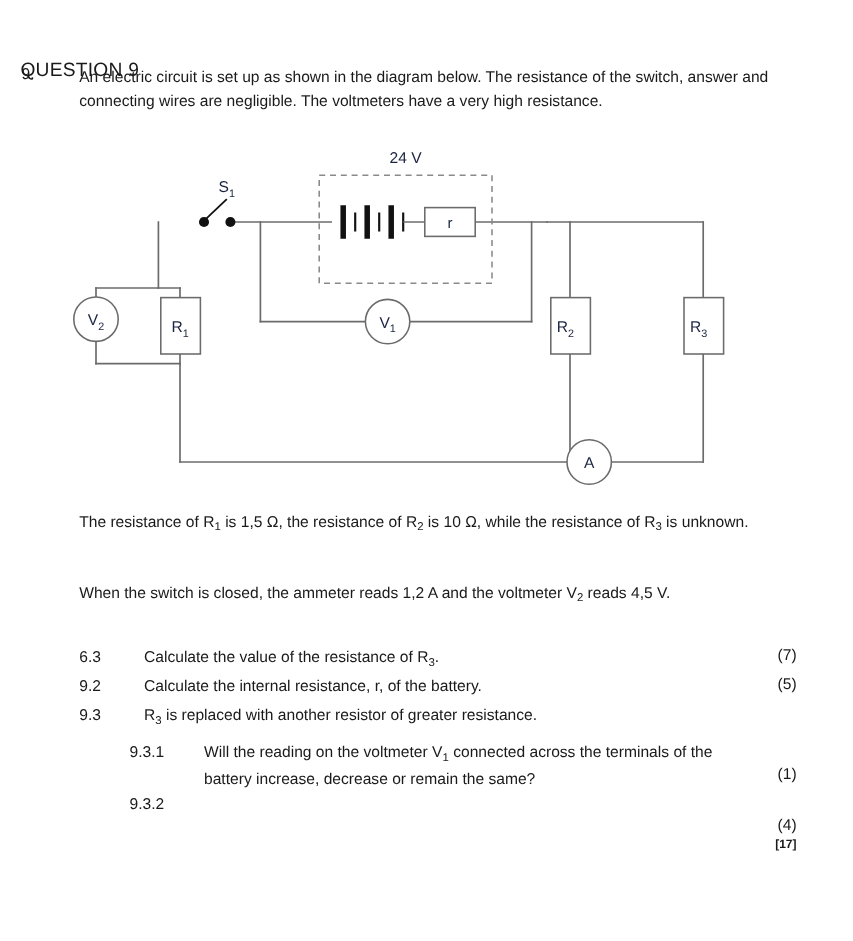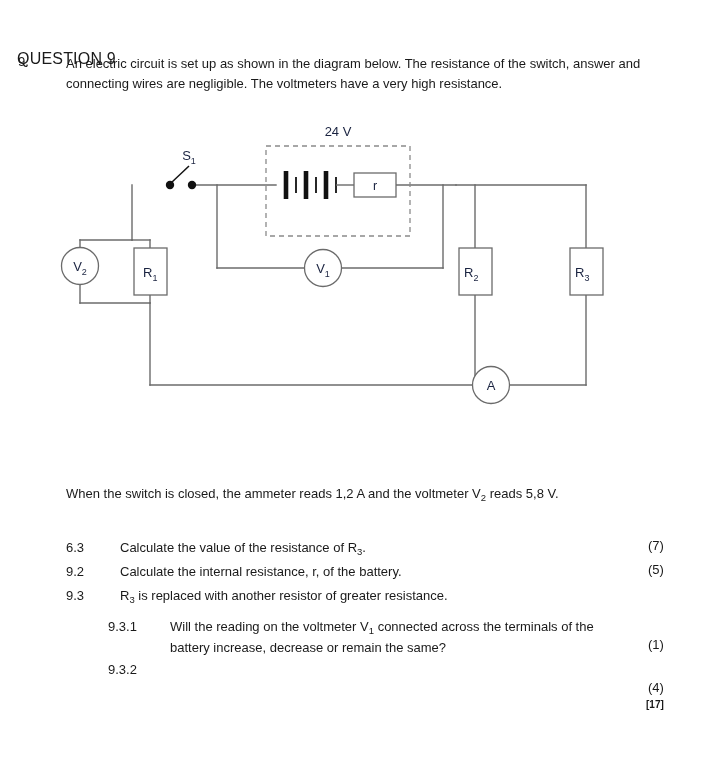--- a/index.html
+++ b/index.html
@@ -207,22 +207,23 @@
         <tspan>R</tspan><tspan dy="4" font-size="9">2</tspan>
       </text>
 
       <rect x="570" y="130" width="33" height="47" fill="#ffffff" stroke="#6b6b6b" stroke-width="1.3"></rect>
       <text x="575" y="159" font-family="Liberation Sans, sans-serif" font-size="13" fill="#1a2340">
         <tspan>R</tspan><tspan dy="4" font-size="9">3</tspan>
       </text>
     </svg>
   </div>
 
-
-  <div class="stmt stmt-b"><span>When the switch is closed, the ammeter reads 1,2 A and the voltmeter V</span><sub>2</sub><span> reads 5,8 V.</span></div>
+  <div class="stmt stmt-a"><span>The resistance of R</span><sub>1</sub><span> is 1,5 Ω, the resistance of R</span><sub>2</sub><span> is 10 Ω, while the resistance of R</span><sub>3</sub><span> is unknown.</span></div>
+
+  <div class="stmt stmt-b"><span>When the switch is closed, the ammeter reads 1,2 A and the voltmeter V</span><sub>2</sub><span> reads 4,5 V.</span></div>
 
   <div class="subq q91">
     <span class="lbl">6.3</span>
     <span class="body ind"><span>Calculate the value of the resistance of R</span><sub>3</sub><span>.</span></span>
   </div>
   <div class="marks m1">(7)</div>
 
   <div class="subq q92">
     <span class="lbl">9.2</span>
     <span class="body ind">Calculate the internal resistance, r, of the battery.</span>

